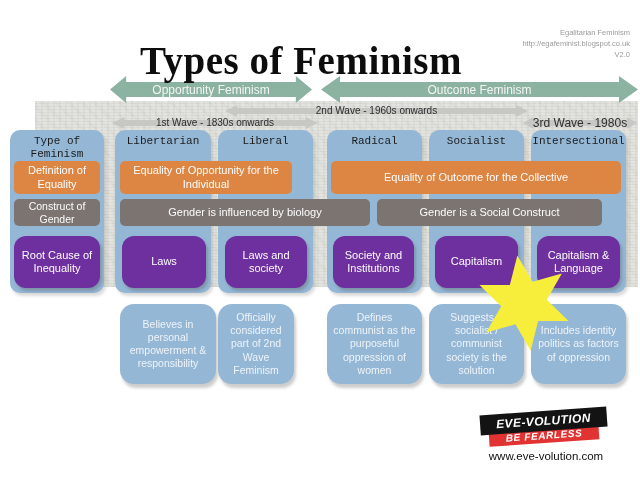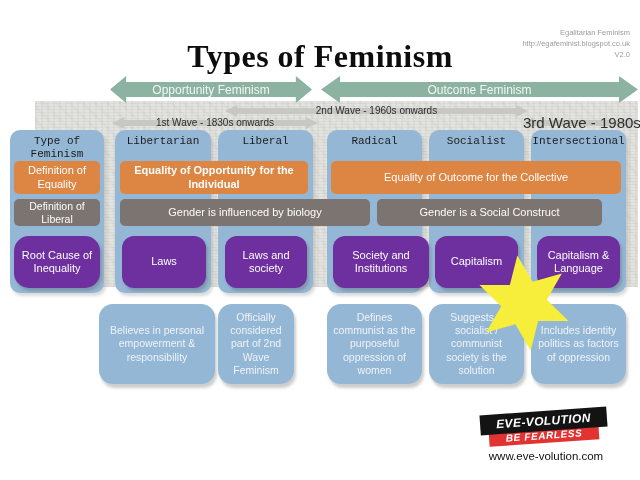--- a/index.html
+++ b/index.html
@@ -2,23 +2,23 @@
 <html><head>
 <meta charset="utf-8">
 <style>
   html,body{margin:0;padding:0;background:#fff;}
   .canvas{position:relative;width:640px;height:480px;background:#ffffff;overflow:hidden;
           font-family:"Liberation Sans","DejaVu Sans",sans-serif;}
 
   .attribution{position:absolute;top:28px;right:10px;text-align:right;
                font-size:7.5px;color:#9b9b9b;line-height:1.45;z-index:4;}
 
-  .title{position:absolute;left:140px;top:38px;width:360px;margin:0;text-align:center;
+  .title{position:absolute;left:140px;top:38px;width:360px;margin:0;text-align:left;
          font-family:"Liberation Serif","DejaVu Serif",serif;font-weight:700;
-         font-size:32px;color:#0d0d0d;letter-spacing:.5px;z-index:4;}
+         font-size:39px;color:#0d0d0d;letter-spacing:.5px;z-index:4;}
 
   
   .garrow{position:absolute;top:76px;height:27px;z-index:3;}
   .garrow .shape{position:absolute;inset:0;background:#8cb2a1;
       clip-path:polygon(0 50%,8% 0,8% 22%,92% 22%,92% 0,100% 50%,92% 100%,92% 78%,8% 78%,8% 100%);}
   .garrow.out .shape{clip-path:polygon(0 50%,6% 0,6% 22%,94% 22%,94% 0,100% 50%,94% 100%,94% 78%,6% 78%,6% 100%);}
   .garrow span{position:absolute;inset:0;display:flex;align-items:center;justify-content:center;
       color:#f3f7f3;font-size:12px;}
   .garrow.opp{left:110px;width:202px;}
   .garrow.out{left:321px;width:317px;}
@@ -35,60 +35,60 @@
   .warrow{position:absolute;height:12px;z-index:2;}
   .warrow .shape{position:absolute;inset:0;background:#c7c7c4;
       clip-path:polygon(0 50%,4% 0,4% 26%,96% 26%,96% 0,100% 50%,96% 100%,96% 74%,4% 74%,4% 100%);}
   .warrow.w1 .shape{clip-path:polygon(0 50%,6% 0,6% 26%,94% 26%,94% 0,100% 50%,94% 100%,94% 74%,6% 74%,6% 100%);}
   .warrow.w3 .shape{clip-path:polygon(0 50%,9% 0,9% 26%,91% 26%,91% 0,100% 50%,91% 100%,91% 74%,9% 74%,9% 100%);}
   .warrow span{position:absolute;left:0;right:0;top:50%;transform:translateY(-52%);
       text-align:center;font-size:10px;color:#2e2e2e;white-space:nowrap;}
   .w2{left:225px;top:105px;width:303px;}
   .w1{left:112px;top:117px;width:206px;}
   .w3{left:523px;top:117px;width:114px;}
-  .w3 span{font-size:15px;}
+  .w3 span{font-size:12px;}
 
   
   .col{position:absolute;top:130px;height:163px;background:#94b7d6;border-radius:10px;z-index:2;
        box-shadow:2px 3px 3px rgba(110,110,110,.25);}
   .c0{left:10px;width:94px;}
   .c1{left:115px;width:96px;}
   .c2{left:218px;width:95px;}
   .c3{left:327px;width:95px;}
   .c4{left:429px;width:95px;}
   .c5{left:531px;width:95px;}
   .colhead{padding-top:5px;text-align:center;font-size:11px;line-height:1.18;color:#1b1b1b;font-family:Liberation Mono, monospace;}
 
   
   .cell{position:absolute;display:flex;align-items:center;justify-content:center;
         text-align:center;color:#fdfdfc;z-index:3;line-height:1.2;}
   .orange{top:161px;height:33px;background:#dd8644;border-radius:5px;font-size:11px;}
   .o0{left:14px;width:86px;}
-  .o1{left:120px;width:188px;font-weight:bold;}
+  .o1{left:120px;width:172px;}
   .o2{left:331px;width:290px;}
   .grayc{top:199px;height:27px;background:#7b7471;border-radius:5px;font-size:11px;}
   .g0{left:14px;width:86px;font-size:10.5px;}
   .g1{left:120px;width:250px;}
   .g2{left:377px;width:225px;}
   .purple{top:236px;height:52px;background:#6e2f9f;border-radius:12px;font-size:11px;
           box-shadow:2px 3px 3px rgba(90,90,90,.35);}
-  .p0{left:14px;width:86px;border-radius:15px;}
+  .p0{left:14px;width:86px;}
   .p1{left:122px;width:84px;}
   .p2{left:225px;width:82px;}
-  .p3{left:333px;width:96px;}
+  .p3{left:333px;width:81px;}
   .p4{left:435px;width:83px;}
   .p5{left:537px;width:83px;}
 
   
   .bbox{position:absolute;top:304px;height:80px;background:#94b7d6;border-radius:14px;
         display:flex;align-items:center;justify-content:center;text-align:center;
         color:#eef3f8;font-size:10.5px;line-height:1.25;padding:4px 5px;box-sizing:border-box;
         box-shadow:2px 4px 3px rgba(130,130,130,.4);z-index:2;}
   .b0{left:8px;width:97px;}
-  .b1{left:99px;width:116px;}
+  .b1{left:120px;width:96px;}
   .b2{left:218px;width:76px;}
   .b3{left:327px;width:95px;}
   .b4{left:429px;width:95px;}
   .b5{left:531px;width:95px;}
 
   .star{position:absolute;left:468px;top:248px;width:112px;height:110px;z-index:6;
         transform:rotate(-8deg);}
 
   
   .logo{position:absolute;left:480px;top:411px;width:132px;z-index:3;}
@@ -153,21 +153,21 @@
     <div class="colhead">Socialist</div>
   </div>
   <div class="col c5">
     <div class="colhead">Intersectional</div>
   </div>
 
   <div class="cell orange o0">Definition of Equality</div>
   <div class="cell orange o1">Equality of Opportunity for the Individual</div>
   <div class="cell orange o2">Equality of Outcome for the Collective</div>
 
-  <div class="cell grayc g0">Definition of Liberal</div>
+  <div class="cell grayc g0">Construct of Gender</div>
   <div class="cell grayc g1">Gender is influenced by biology</div>
   <div class="cell grayc g2">Gender is a Social Construct</div>
 
   <div class="cell purple p0">Root Cause of Inequality</div>
   <div class="cell purple p1">Laws</div>
   <div class="cell purple p2">Laws and society</div>
   <div class="cell purple p3">Society and Institutions</div>
   <div class="cell purple p5">Capitalism &amp; Language</div>
   <div class="cell purple p4">Capitalism</div>
 

